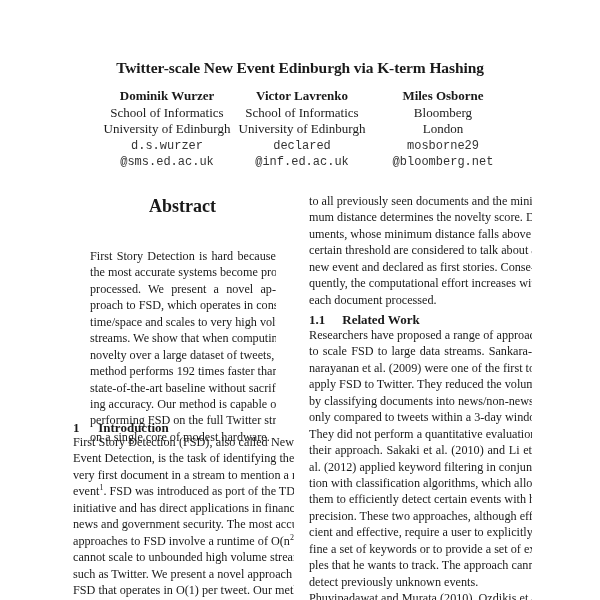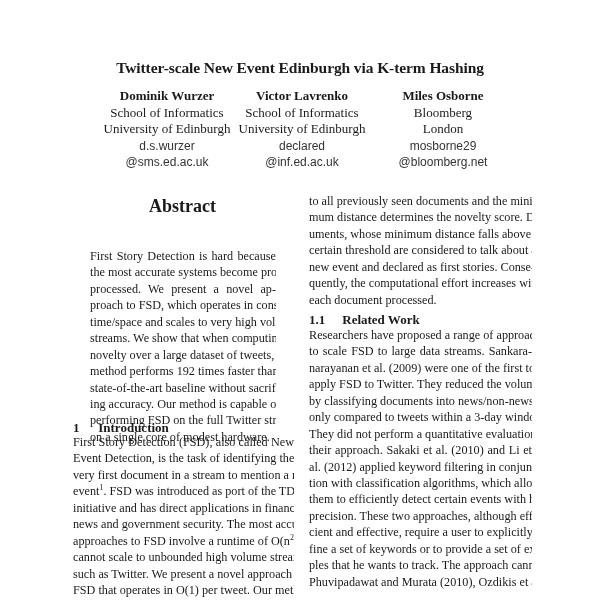--- a/index.html
+++ b/index.html
@@ -2,21 +2,21 @@
 <html><head>
 <meta charset="utf-8">
 <style>
   html, body { margin:0; padding:0; background:#ffffff; }
   body { width:600px; height:600px; overflow:hidden; position:relative;
          font-family:"Liberation Serif", "DejaVu Serif", serif; color:#1a1a1a; }
   .title { position:absolute; left:0; width:600px; top:59px; text-align:center;
            font-weight:bold; font-size:15.5px; letter-spacing:-0.1px; }
   .author { position:absolute; top:88px; width:180px; text-align:center; font-size:13px; line-height:16.6px; }
   .author .name { font-weight:bold; }
-  .author .mono { font-family:Liberation Sans, sans-serif; font-size:12px; color:#333; }
+  .author .mono { font-family:Liberation Mono, monospace; font-size:12px; color:#333; }
   .a1 { left:77px; } .a2 { left:212px; } .a3 { left:353px; }
   .col { position:absolute; font-size:12.2px; line-height:16.45px; text-align:justify; }
   .abs-head { position:absolute; left:90px; width:185px; top:196px; text-align:center; font-weight:bold; font-size:18px; }
   .abstract { left:90px; width:186px; top:248px; }
   .sec-head { position:absolute; font-weight:bold; font-size:13px;margin-top:10px; }
   .sec-head .num { display:inline-block; width:22px; }
   .intro-head { left:73px; top:410px; }
   .intro { left:73px; width:221px; top:434px; }
   .rcol { left:309px; width:223px; top:193px; }
   .rw-head { left:309px; top:302px; }
@@ -110,15 +110,16 @@
       <span class="line">only compared to tweets within a 3-day window.</span>
       <span class="line">They did not perform a quantitative evaluation of</span>
       <span class="line">their approach.  Sakaki et al.  (2010) and Li et</span>
       <span class="line">al.  (2012) applied keyword filtering in conjunc-</span>
       <span class="line">tion with classification algorithms, which allowed</span>
       <span class="line">them to efficiently detect certain events with high</span>
       <span class="line">precision.  These two approaches, although effi-</span>
       <span class="line">cient and effective, require a user to explicitly de-</span>
       <span class="line">fine a set of keywords or to provide a set of exam-</span>
       <span class="line">ples that he wants to track.  The approach cannot</span>
+      <span class="line last">detect previously unknown events.</span>
       <span class="line">Phuvipadawat and Murata (2010), Ozdikis et al.</span>
     </div>
 </div>
 
 </body></html>

